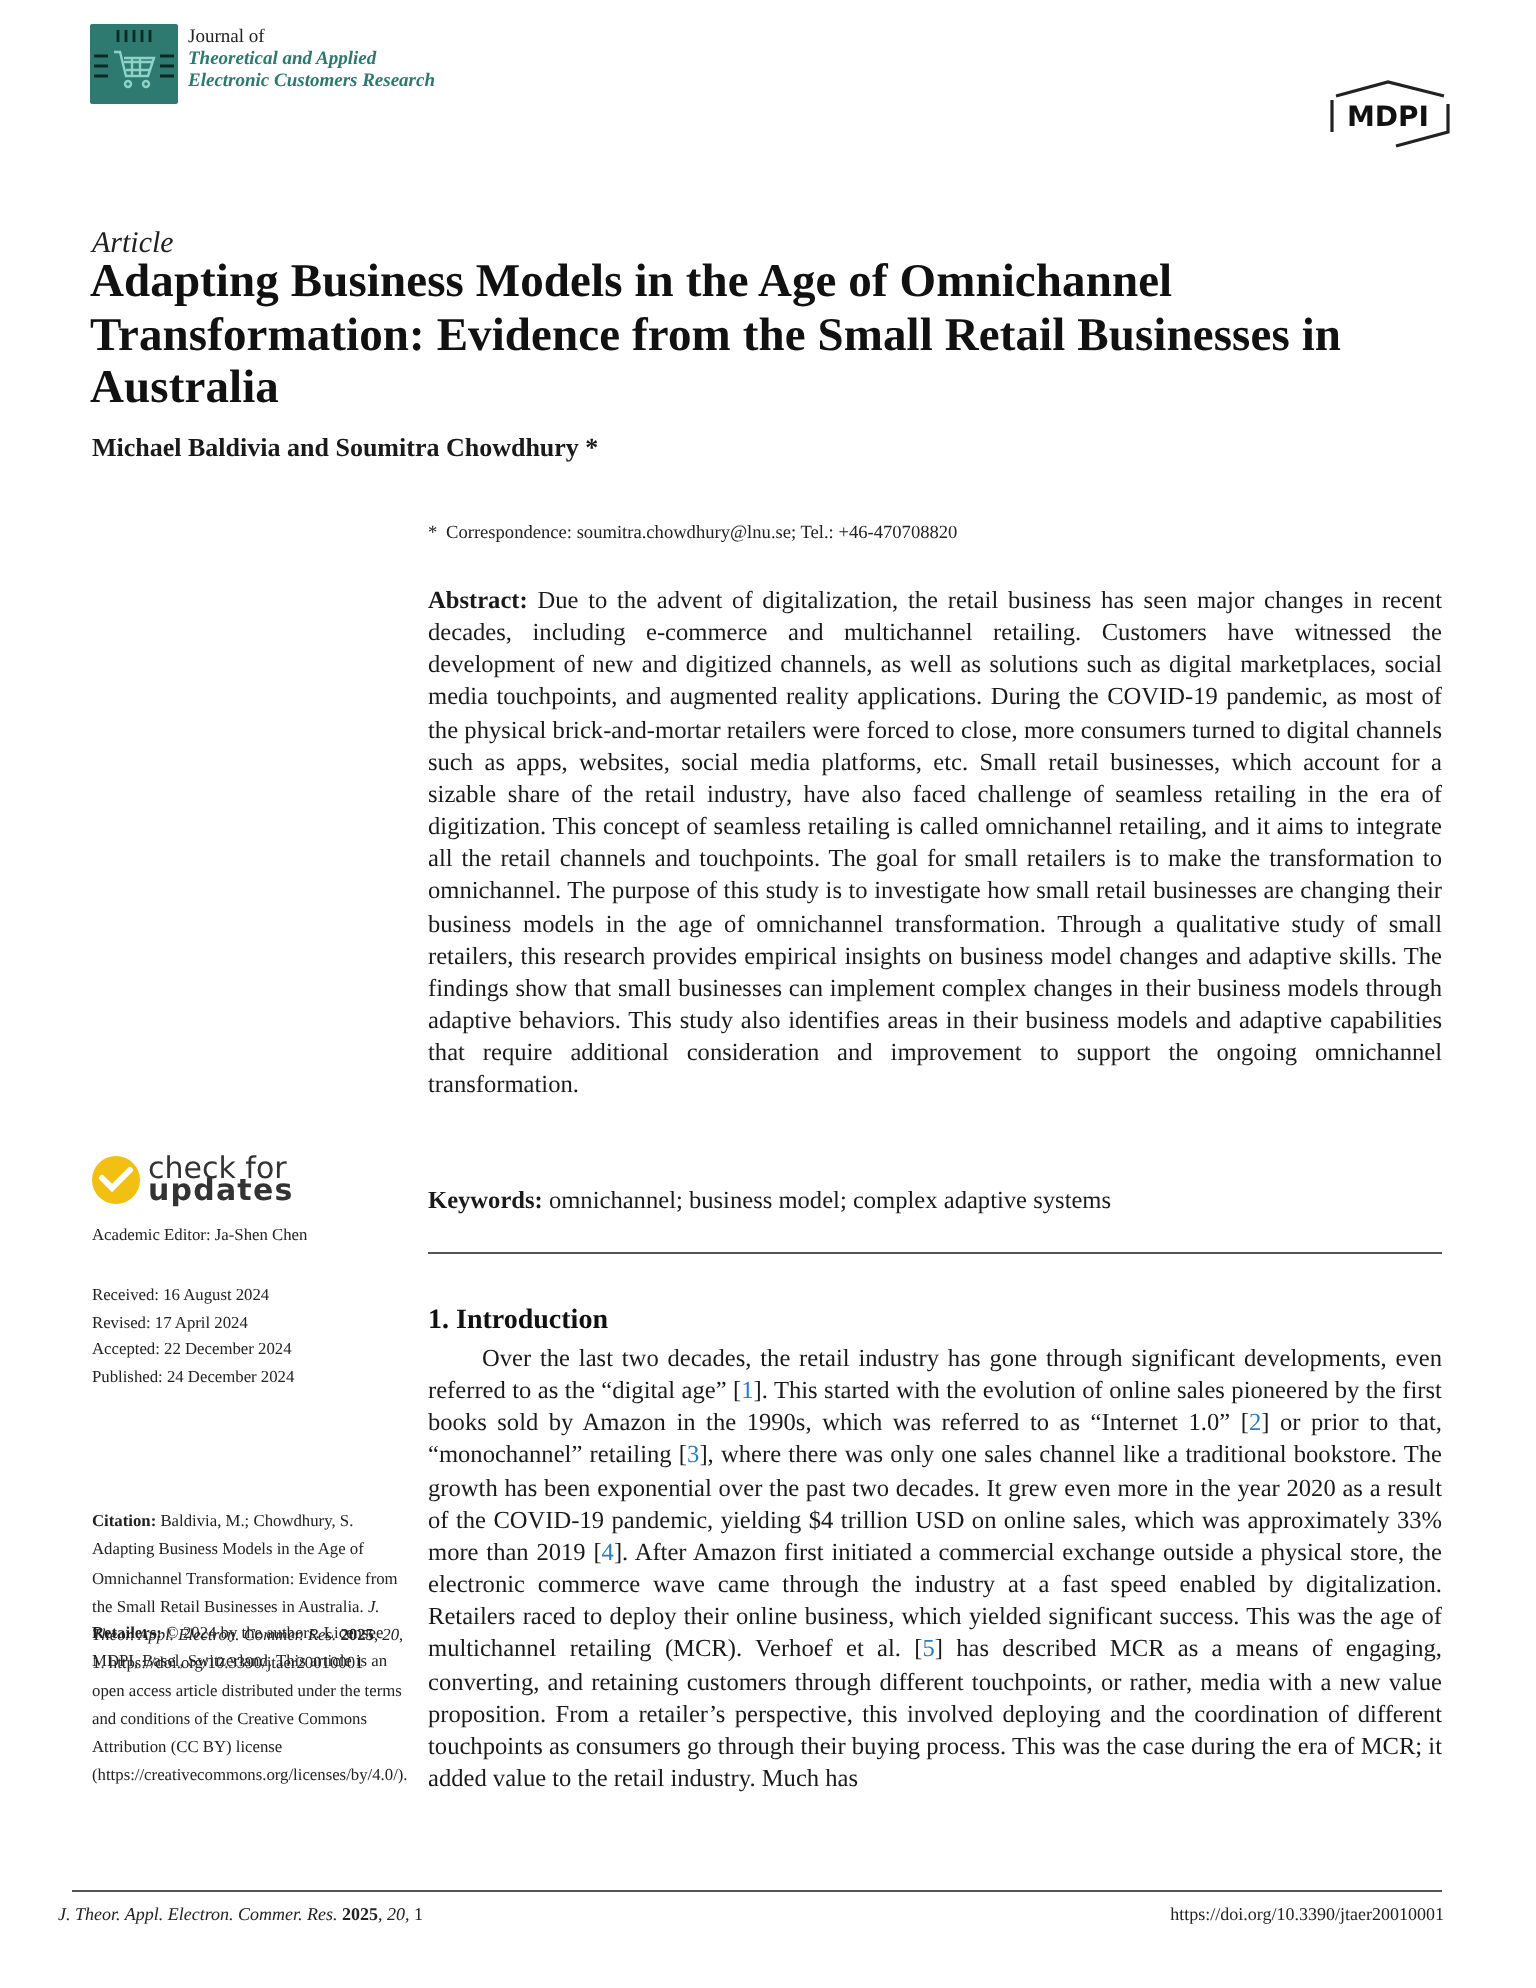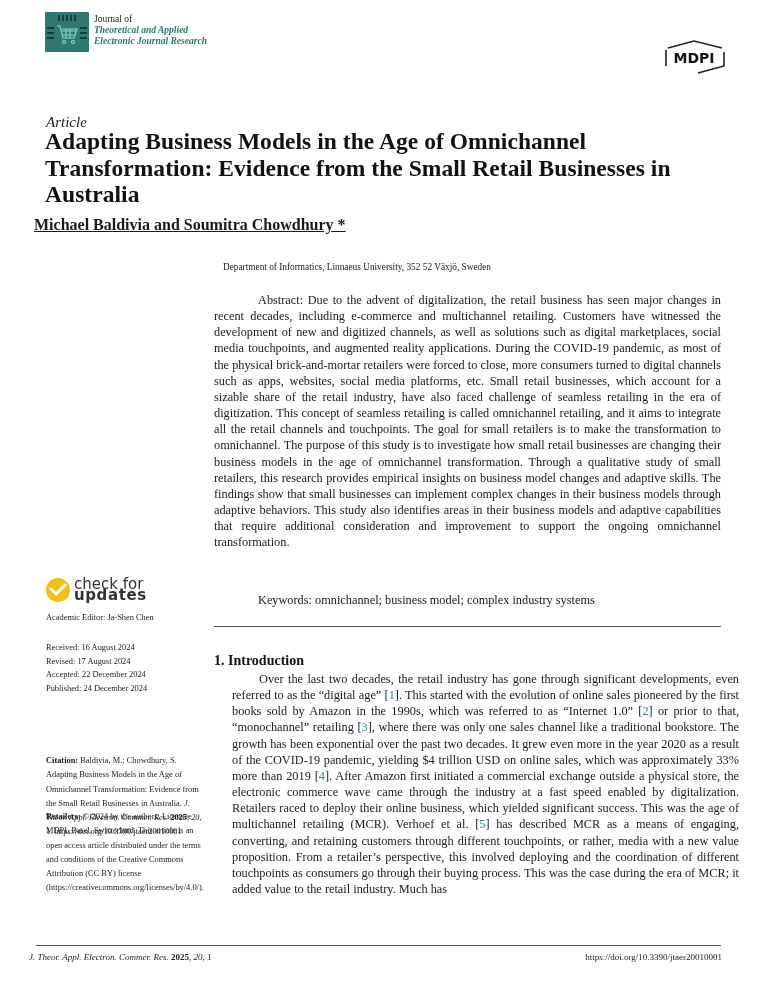--- a/index.html
+++ b/index.html
@@ -8,48 +8,48 @@
 
   
   .journal-logo { position: absolute; left: 45px; top: 12px; width: 44px; height: 40px; background: #2e7a70; border-radius: 1px; }
   .journal-text { position: absolute; left: 94px; top: 14px; font-family: "Liberation Serif", serif; font-size: 9.5px; line-height: 11px; }
   .journal-text .j-of { color: #222; }
   .journal-text .j-name { color: #2a7a72; font-style: italic; font-weight: bold; }
   .mdpi-logo { position: absolute; left: 660px; top: 40px; width: 68px; height: 34px; }
 
   .article-type { position: absolute; left: 46px; top: 114px; font-family: Liberation Serif, serif; font-style: italic; font-size: 15px; color: #222; }
   .title { position: absolute; left: 45px; top: 128px; width: 690px; font-family: "Liberation Serif", serif; font-weight: bold; font-size: 23.5px; line-height: 26.5px; color: #111; letter-spacing: 0.05px; }
-  .authors { position: absolute; left: 34px; top: 216px; font-family: "Liberation Serif", serif; font-weight: bold; font-size: 16px; color: #1a1a1a; text-decoration: underline; }
+  .authors { position: absolute; left: 46px; top: 216px; font-family: "Liberation Serif", serif; font-weight: bold; font-size: 13px; color: #1a1a1a; }
 
   .affil { position: absolute; left: 214px; top: 261px; font-family: "Liberation Serif", serif; font-size: 9.3px; line-height: 12.5px; color: #222; }
   .affil .star { display: inline-block; width: 9px; }
 
   .abstract { position: absolute; left: 214px; top: 292px; width: 507px; font-family: "Liberation Serif", serif; font-size: 12.3px; line-height: 16.15px; text-align: justify; color: #1a1a1a; }
-  .abstract b, .keywords b { font-weight: normal; margin-left: 44px; }
+  .abstract b, .keywords b { font-weight: bold; }
   .keywords { position: absolute; left: 214px; top: 593px; width: 507px; font-family: "Liberation Serif", serif; font-size: 12.3px; color: #1a1a1a; }
   .rule { position: absolute; left: 214px; top: 626px; width: 507px; height: 1px; background: #555; }
 
   
   .checkupdates { position: absolute; left: 46px; top: 578px; width: 110px; height: 28px; }
   .cu-circle { position: absolute; left: 0; top: 0; width: 24px; height: 24px; border-radius: 50%; background: #f2c012; }
   .cu-circle svg { position: absolute; left: 3px; top: 5px; }
   .cu-text { position: absolute; left: 28px; top: 1px; font-family: "DejaVu Sans", "Liberation Sans", sans-serif; font-size: 15px; line-height: 10.5px; color: #333; }
   .cu-text .cu-b { font-weight: bold; letter-spacing: 0.6px; text-align: right; }
 
   .side { position: absolute; left: 46px; width: 160px; font-family: "Liberation Serif", serif; font-size: 8.4px; color: #222; }
   .side-editor { top: 613px; }
   .side-dates { top: 641px; line-height: 13.5px; }
   .side-citation { top: 722px; line-height: 14.3px; margin-top: 32px; }
   .side-copy { top: 810px; line-height: 14.3px; }
   .side b { font-weight: bold; }
   .side i { font-style: italic; }
 
   
   .section-head { position: absolute; left: 214px; top: 653px; font-family: "Liberation Serif", serif; font-weight: bold; font-size: 14px; color: #111; }
-  .body-text { position: absolute; left: 232px; top: 671px; width: 507px; font-family: "Liberation Serif", serif; font-size: 12.3px; line-height: 16.15px; text-align: justify; color: #1a1a1a; text-indent: 27px; }
+  .body-text { position: absolute; left: 214px; top: 671px; width: 507px; font-family: "Liberation Serif", serif; font-size: 12.3px; line-height: 16.15px; text-align: justify; color: #1a1a1a; text-indent: 27px; }
   .ref { color: #2a7ec0; }
 
   .footer-rule { position: absolute; left: 36px; top: 945px; width: 685px; height: 1px; background: #555; }
   .footer-left { position: absolute; left: 29px; top: 952px; font-family: "Liberation Serif", serif; font-size: 9px; color: #222; }
   .footer-left i { font-style: italic; }
   .footer-right { position: absolute; right: 46px; top: 952px; font-family: "Liberation Serif", serif; font-size: 9px; color: #222; }
 </style>
 </head>
 <body>
 
@@ -63,67 +63,69 @@
       <path d="M12 14 h3 l3 12 h11 l3 -9 h-15"></path>
       <path d="M17 19 h14 M18 23 h12 M21 17 v9 M25 17 v9"></path>
       <circle cx="19" cy="30" r="1.5"></circle>
         <circle cx="28" cy="30" r="1.5"></circle>
     </g>
   </svg>
 </div>
 <div class="journal-text">
   <div class="j-of">Journal of</div>
   <div class="j-name">Theoretical and Applied</div>
-  <div class="j-name">Electronic Journal Research</div>
+  <div class="j-name">Electronic Customers Research</div>
 </div>
 <div class="mdpi-logo">
   <svg width="68" height="34" viewBox="0 0 68 34">
     <path d="M8 8 L34 1 L62 8" stroke="#222" stroke-width="1.6" fill="none"></path>
     <path d="M6 10 V26" stroke="#222" stroke-width="1.6"></path>
     <path d="M64 12 V26 L38 33" stroke="#222" stroke-width="1.6" fill="none"></path>
     <text x="34" y="23" text-anchor="middle" font-family="DejaVu Sans, sans-serif" font-weight="bold" font-size="14" fill="#111">MDPI</text>
   </svg>
 </div>
 
 <div class="article-type">Article</div>
 <div class="title">Adapting Business Models in the Age of Omnichannel Transformation: Evidence from the Small Retail Businesses in Australia</div>
 <div class="authors">Michael Baldivia and Soumitra Chowdhury *</div>
 
 <div class="affil">
-  <div style="padding-left:9px;">Department of Informatics, Linnaeus University, 352 52 Växjö, Sweden</div>
+  <div>
+    <span class="star">*</span><span>Correspondence: soumitra.chowdhury@lnu.se; Tel.: +46-470708820</span>
+  </div>
 </div>
 
 <div class="abstract">
   <b>Abstract:</b>
   <span>Due to the advent of digitalization, the retail business has seen major changes in recent decades, including e-commerce and multichannel retailing.  Customers have witnessed the development of new and digitized channels, as well as solutions such as digital marketplaces, social media touchpoints, and augmented reality applications. During the COVID-19 pandemic, as most of the physical brick-and-mortar retailers were forced to close, more consumers turned to digital channels such as apps, websites, social media platforms, etc.  Small retail businesses, which account for a sizable share of the retail industry, have also faced challenge of seamless retailing in the era of digitization.  This concept of seamless retailing is called omnichannel retailing, and it aims to integrate all the retail channels and touchpoints. The goal for small retailers is to make the transformation to omnichannel.  The purpose of this study is to investigate how small retail businesses are changing their business models in the age of omnichannel transformation.  Through a qualitative study of small retailers, this research provides empirical insights on business model changes and adaptive skills. The findings show that small businesses can implement complex changes in their business models through adaptive behaviors.  This study also identifies areas in their business models and adaptive capabilities that require additional consideration and improvement to support the ongoing omnichannel transformation.</span>
 </div>
 
 <div class="keywords">
   <b>Keywords:</b>
-  <span>omnichannel; business model; complex industry systems</span>
+  <span>omnichannel; business model; complex adaptive systems</span>
 </div>
 <div class="rule"></div>
 
 <div class="checkupdates">
   <div class="cu-circle">
     <svg width="18" height="14" viewBox="0 0 18 14">
         <path d="M2 6 L7 11 L16 2" stroke="#fff" stroke-width="3" fill="none" stroke-linecap="round"></path>
       </svg>
   </div>
   <div class="cu-text">
     <div>check for</div>
     <div class="cu-b">updates</div>
   </div>
 </div>
 
 <div class="side side-editor">Academic Editor: Ja-Shen Chen</div>
 
 <div class="side side-dates">
   <div>Received: 16 August 2024</div>
-  <div>Revised: 17 August 2024</div>
+  <div>Revised: 17 April 2024</div>
   <div>Accepted: 22 December 2024</div>
   <div>Published: 24 December 2024</div>
 </div>
 
 <div class="side side-citation">
   <b>Citation:</b><span> Baldivia, M.; Chowdhury, S. Adapting Business Models in the Age of Omnichannel Transformation: Evidence from the Small Retail Businesses in Australia. </span><i>J. Theor. Appl. Electron. Commer. Res.</i> <b>2025</b>, <i>20</i><span>, 1.</span>
   <span style="word-break:break-all;">https://doi.org/10.3390/jtaer20010001</span>
 </div>
 
 <div class="side side-copy">

